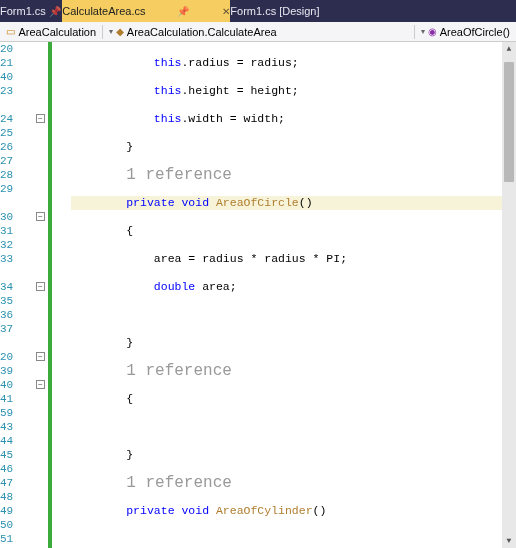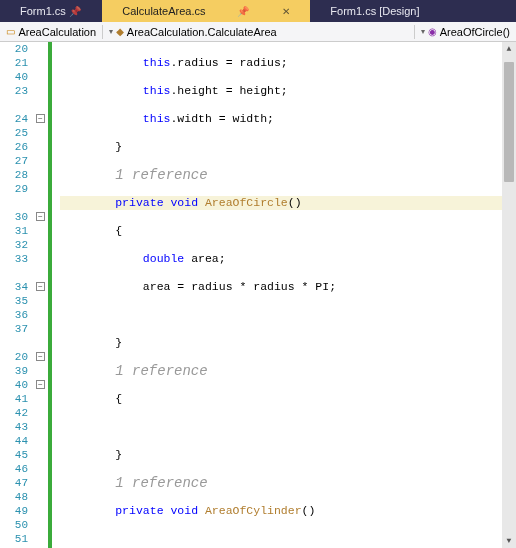--- a/index.html
+++ b/index.html
@@ -17,21 +17,21 @@
     display: flex;
     background: #2d2d50;
     height: 22px;
     align-items: stretch;
     font-family: "Segoe UI", sans-serif;
     font-size: 11px;
   }
   .tab {
     display: flex;
     align-items: center;
-    padding: 0 20px;
+    padding: 0 0;
     color: #e8e8f0;
     cursor: pointer;
     gap: 4px;
   }
   .tab.active {
     background: #f5cd61;
     color: #222;
     gap: 32px;
   }
   .tab .pin, .tab .close {
@@ -68,21 +68,21 @@
   .icon-cls { color: #b07d2e; font-size: 10px; }
   .icon-m { color: #8a2ea8; font-size: 10px; }
   .editor {
     flex: 1;
     display: flex;
     overflow: hidden;
     background: #fff;
   }
   .gutter {
     width: 34px;
-    text-align: right;
+    text-align: left;
     padding-right: 6px;
     color: #2b91af;
     font-size: 11px;
     user-select: none;
     background: #fff;
   }
   .gutter .ln { height: 14px; line-height: 14px; }
   .fold-col {
     width: 14px;
     position: relative;
@@ -104,27 +104,27 @@
   .track {
     width: 4px;
     background: #3bab3b;
   }
   .code {
     flex: 1;
     white-space: pre;
     font-size: 11.5px;
     line-height: 14px;
     color: #000;
-    padding-left: 8px;
+    padding-left: 19px;
     position: relative;
   }
   .code .row { height: 14px; }
   .kw { color: #0000ff; }
   .method { color: #b07d2e; }
-  .refc { color: #999; font-size: 14px; font-style: italic; }
+  .refc { color: #999; font-size: 16px; }
   .hl { background: #f7f3d9; display: block; }
   .scrollbar {
     width: 14px;
     background: #e8e8e8;
     position: relative;
   }
   .scroll-thumb {
     position: absolute;
     top: 20px;
     left: 2px;
@@ -204,21 +204,21 @@
     <div class="ln"></div>
     <div class="ln">34</div>
     <div class="ln">35</div>
     <div class="ln">36</div>
     <div class="ln">37</div>
     <div class="ln"></div>
     <div class="ln">20</div>
     <div class="ln">39</div>
     <div class="ln">40</div>
     <div class="ln">41</div>
-    <div class="ln">42</div>
+    <div class="ln">59</div>
     <div class="ln">43</div>
     <div class="ln">44</div>
     <div class="ln">45</div>
     <div class="ln">46</div>
     <div class="ln">47</div>
     <div class="ln">48</div>
     <div class="ln">49</div>
     <div class="ln">50</div>
     <div class="ln">51</div>
     <div class="ln">52</div>
@@ -236,22 +236,22 @@
   <div class="track"></div>
 
   <div class="code">
 <div class="row">            <span class="kw">this</span>.radius = radius;</div>
 <div class="row">            <span class="kw">this</span>.height = height;</div>
 <div class="row">            <span class="kw">this</span>.width = width;</div>
 <div class="row">        <span>}</span></div>
 <div class="row">        <span class="refc">1 reference</span></div>
 <div class="row hl">        <span class="kw">private void </span><span class="method">AreaOfCircle</span><span>()</span></div>
 <div class="row">        <span>{</span></div>
+<div class="row">            <span>area = radius * radius * PI;</span></div>
 <div class="row">            <span class="kw">double</span><span> area;</span></div>
-<div class="row">            <span>area = radius * radius * PI;</span></div>
 <div class="row"><span></span></div>
 <div class="row">        <span>}</span></div>
 <div class="row">        <span class="refc">1 reference</span></div>
 <div class="row">        <span>{</span></div>
 <div class="row"><span></span></div>
 <div class="row">        <span>}</span></div>
 <div class="row">        <span class="refc">1 reference</span></div>
 <div class="row">        <span class="kw">private void </span><span class="method">AreaOfCylinder</span><span>()</span></div>
 
 

